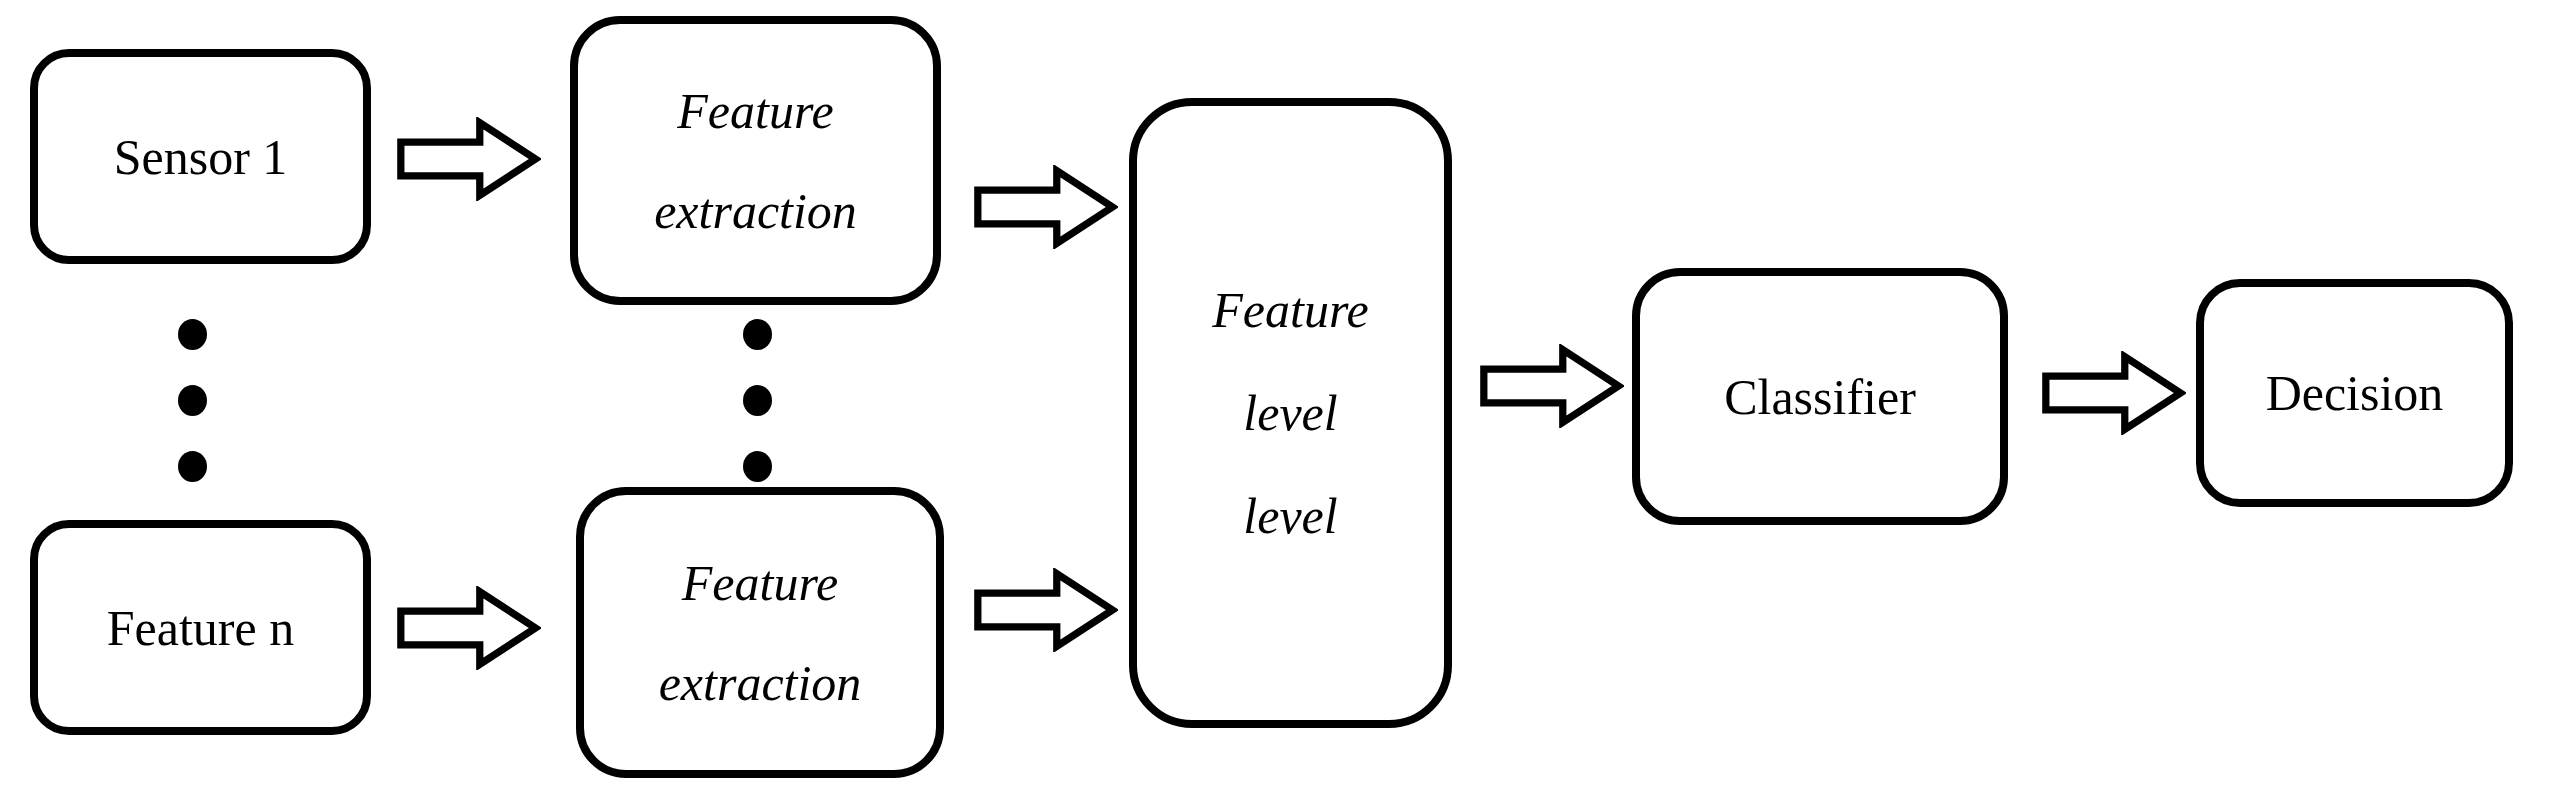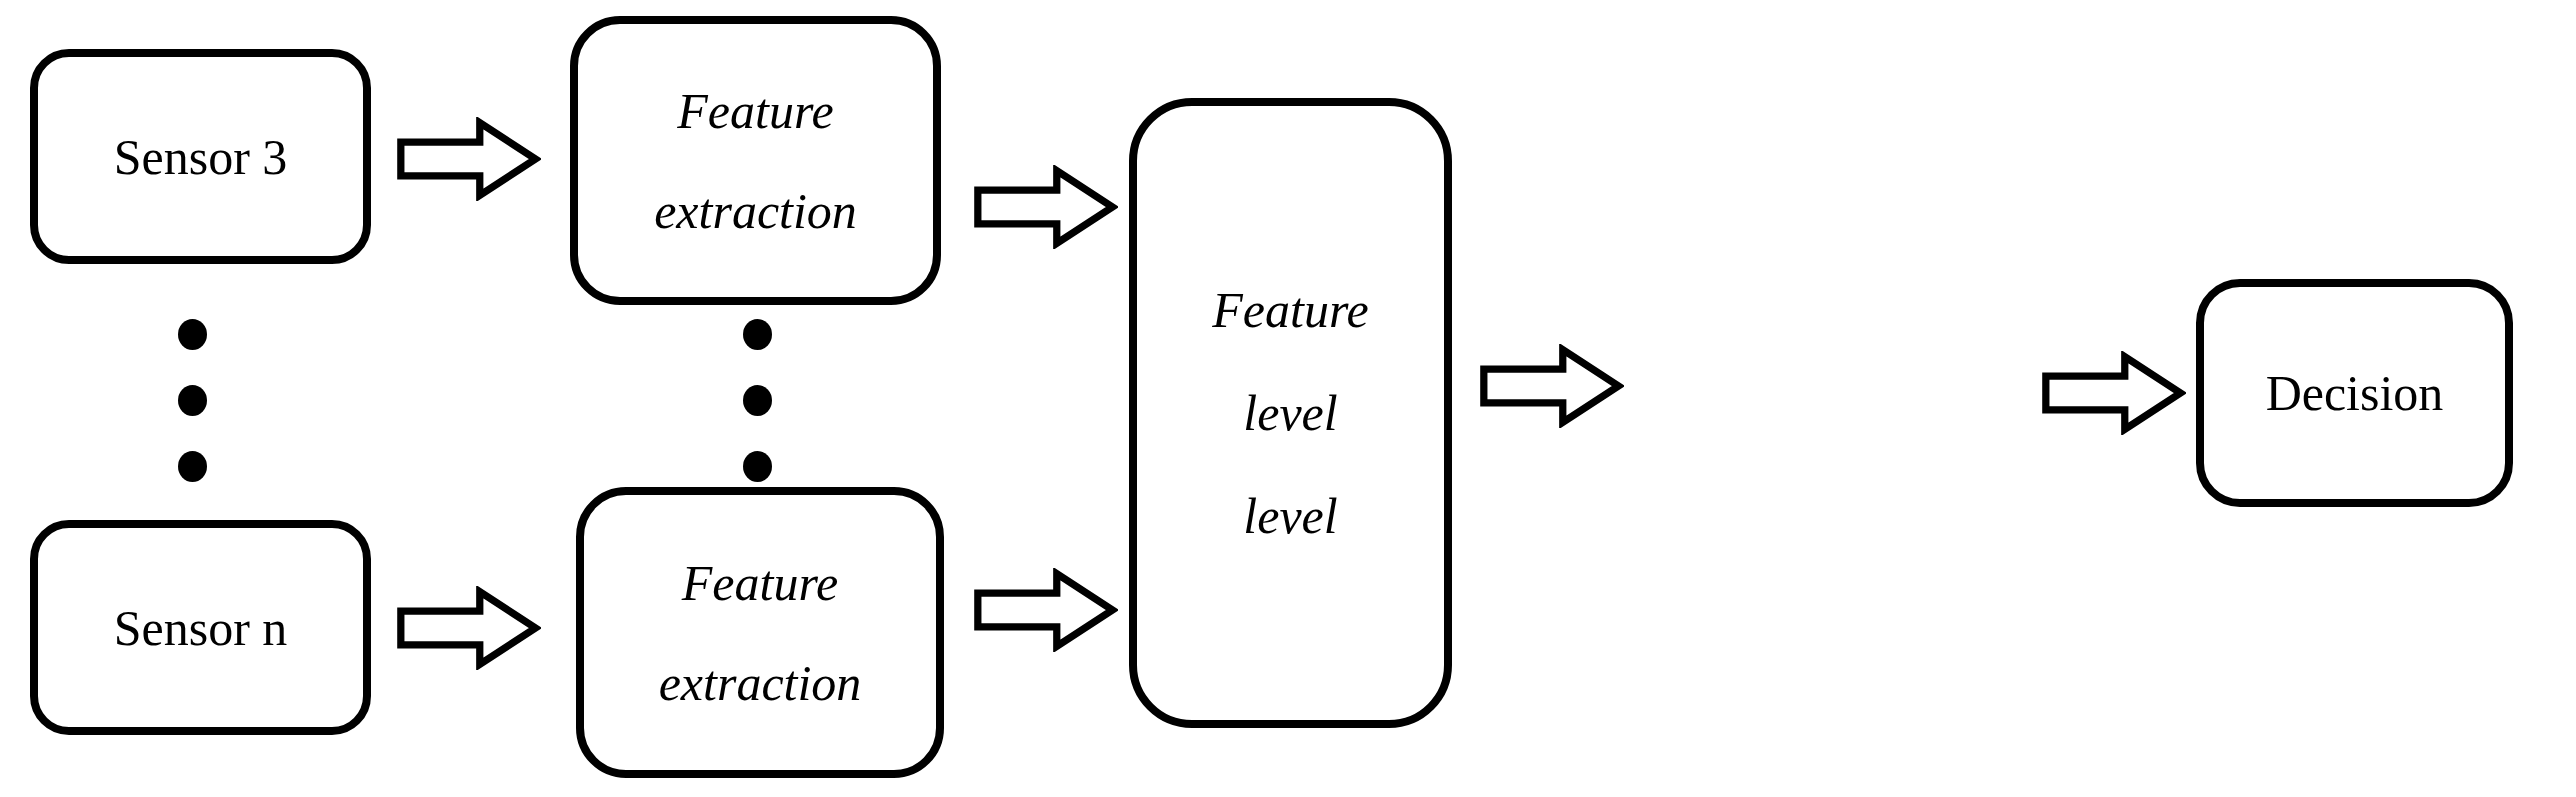--- a/index.html
+++ b/index.html
@@ -72,29 +72,29 @@
   #arrow-4 { left: 973px; top: 568px; }
   #arrow-5 { left: 1479px; top: 344px; }
   #arrow-6 { left: 2041px; top: 351px; }
 </style>
 </head>
 <body>
 
 <div id="canvas">
 
   <div class="node" id="sensor-1">
-    <span class="label">Sensor 3</span>
+    <span class="label">Sensor 1</span>
   </div>
 
   <div class="dot" style="left:178px; top:319px;"></div>
   <div class="dot" style="left:178px; top:385px;"></div>
   <div class="dot" style="left:178px; top:451px;"></div>
 
   <div class="node" id="sensor-n">
-    <span class="label">Sensor n</span>
+    <span class="label">Feature n</span>
   </div>
 
   <div class="node multiline" id="fe-top">
     <span class="label">Feature</span>
     <span class="label">extraction</span>
   </div>
 
   <div class="dot" style="left:743px; top:319px;"></div>
   <div class="dot" style="left:743px; top:385px;"></div>
   <div class="dot" style="left:743px; top:451px;"></div>
@@ -103,20 +103,23 @@
     <span class="label">Feature</span>
     <span class="label">extraction</span>
   </div>
 
   <div class="node multiline" id="fusion">
     <span class="label">Feature</span>
     <span class="label">level</span>
     <span class="label">level</span>
   </div>
 
+  <div class="node" id="classifier">
+    <span class="label">Classifier</span>
+  </div>
 
   <div class="node" id="decision">
     <span class="label">Decision</span>
   </div>
 
   <div class="flow-arrow" id="arrow-1">
     <svg viewBox="0 0 180 104" preserveAspectRatio="none" aria-hidden="true">
       <path d="M 6 31 L 104 31 L 104 7 L 173 52 L 104 97 L 104 73 L 6 73 Z"></path>
     </svg>
   </div>

